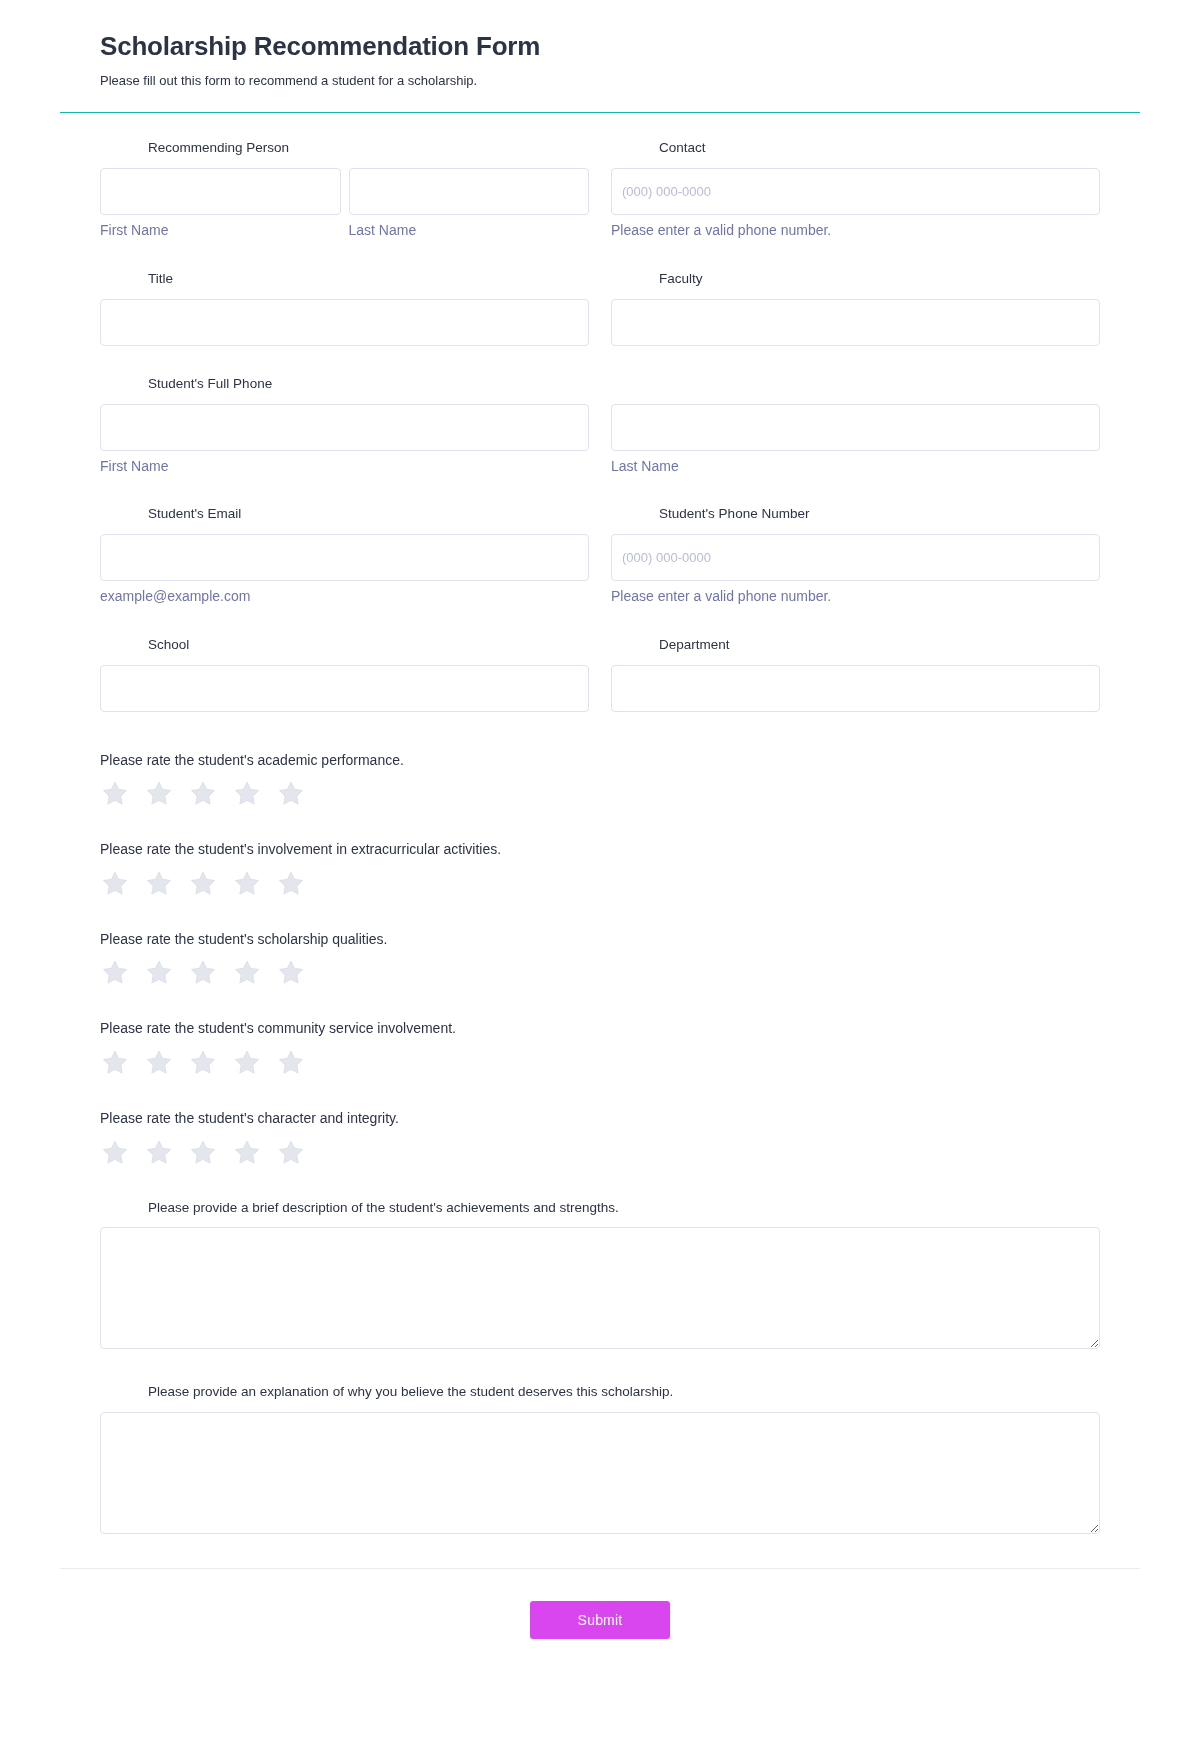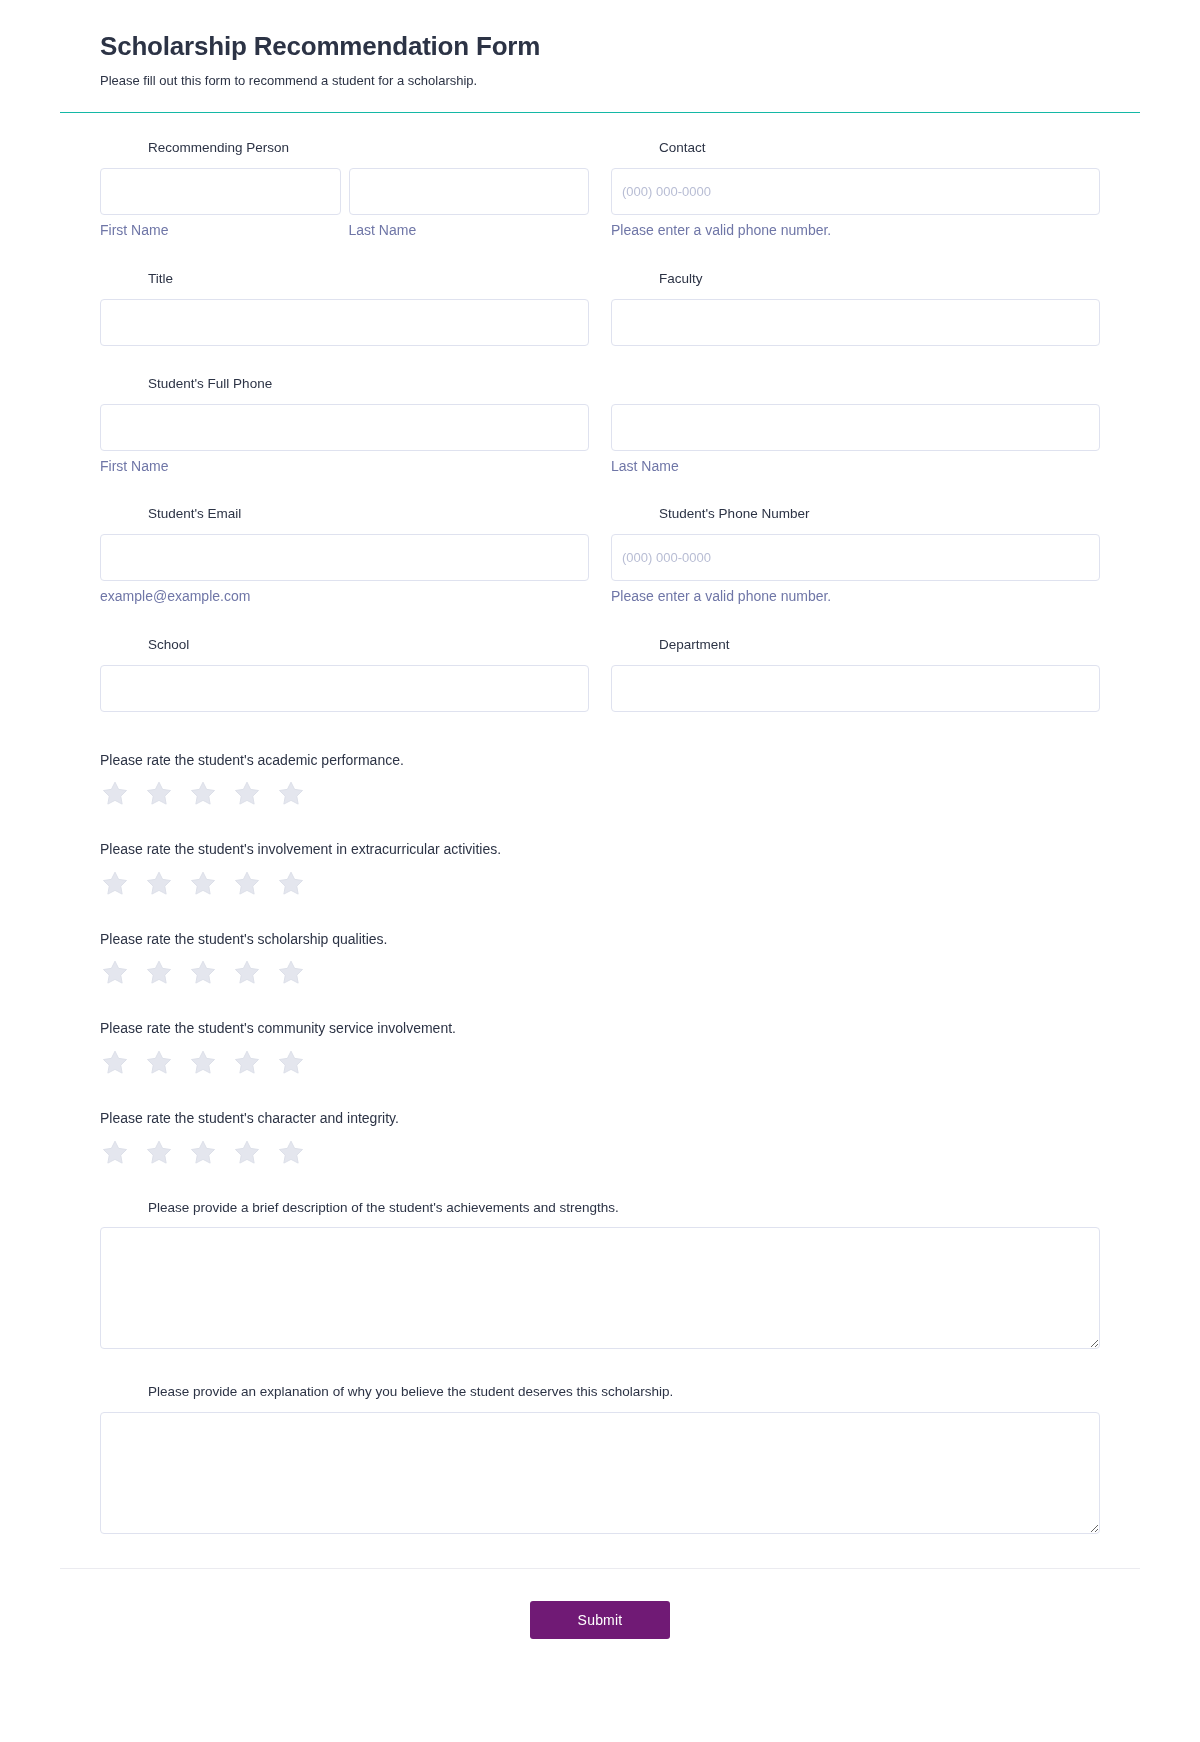--- a/index.html
+++ b/index.html
@@ -119,21 +119,21 @@
 
   
   .form-footer {
     border-top: 1px solid #ebebf0;
     margin-top: 8px;
     padding: 32px 40px 40px 40px;
     display: flex;
     justify-content: center;
   }
   .submit-btn {
-    background: #701a75;
+    background: #d946ef;
     color: #ffffff;
     border: none;
     border-radius: 3px;
     font-size: 14px;
     font-family: "Liberation Sans", sans-serif;
     padding: 0 40px;
     height: 38px;
     min-width: 140px;
     cursor: pointer;
     letter-spacing: 0.2px;

